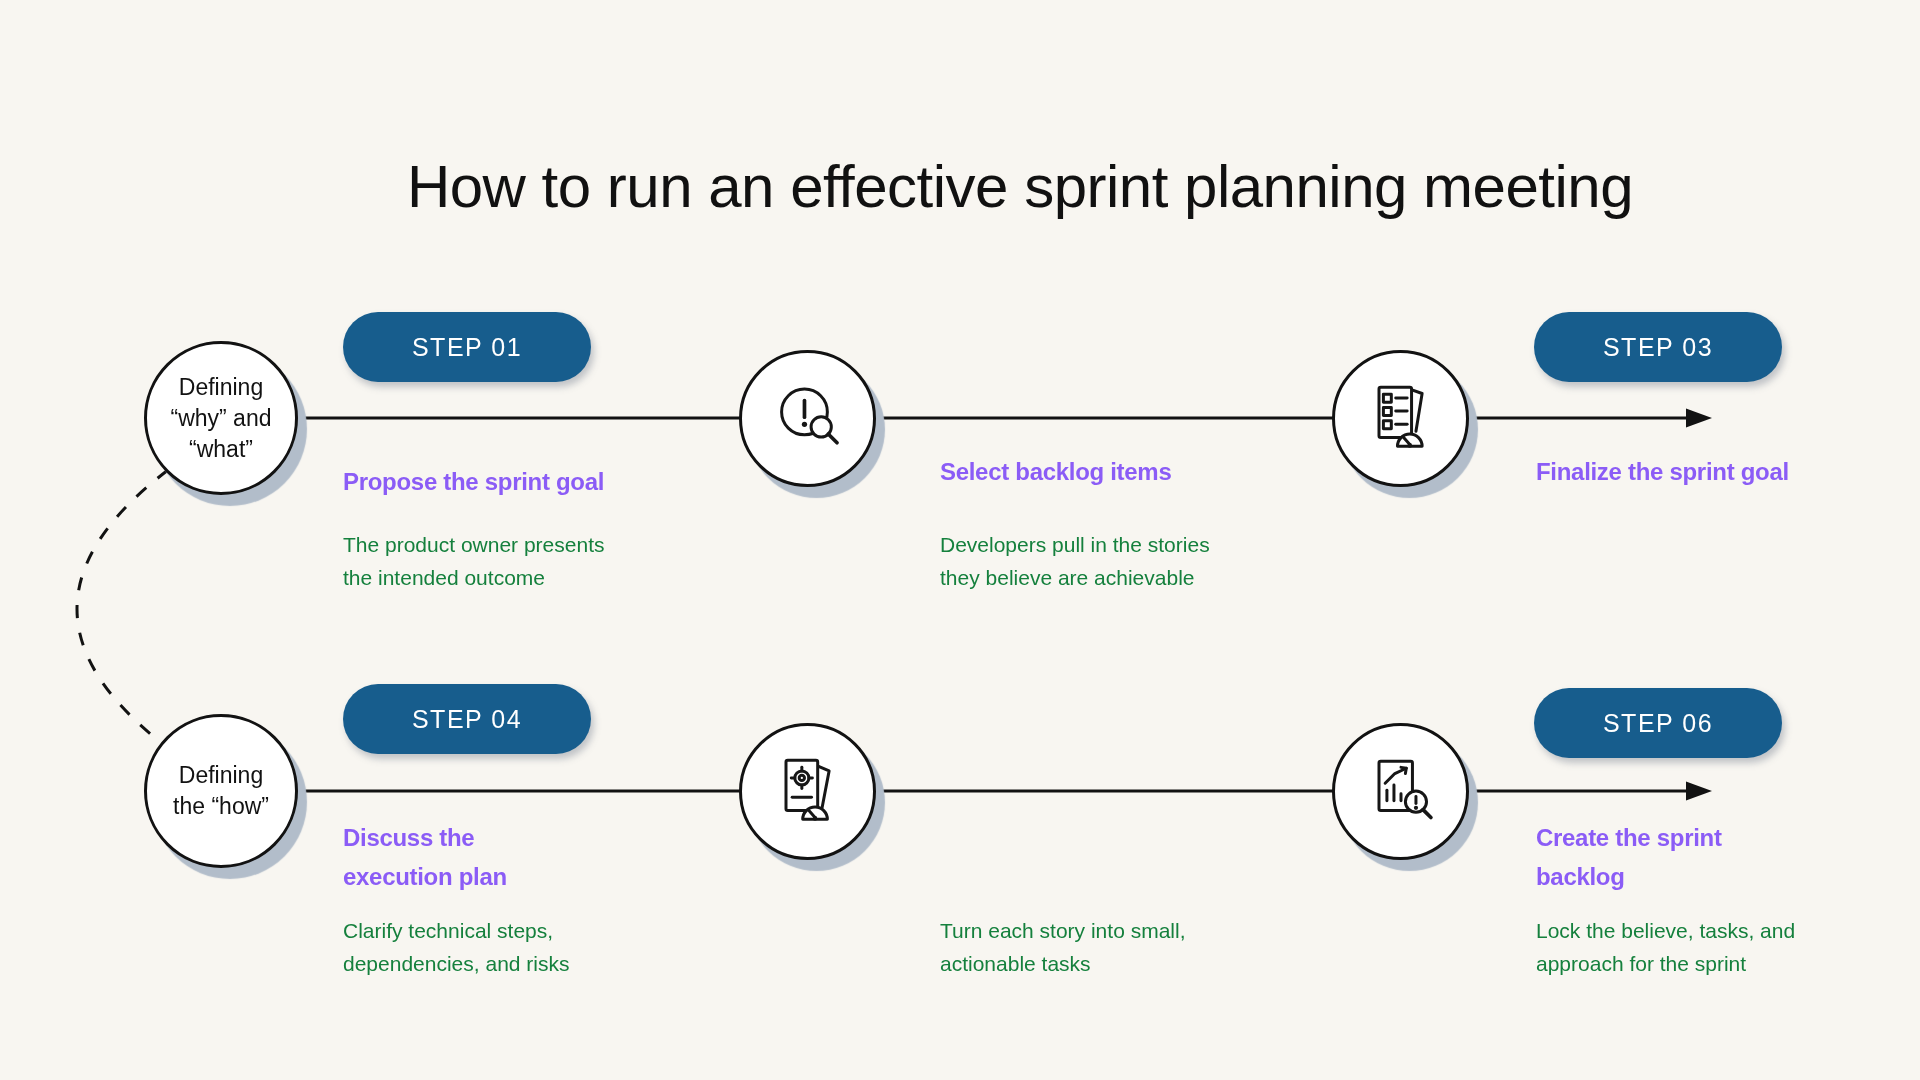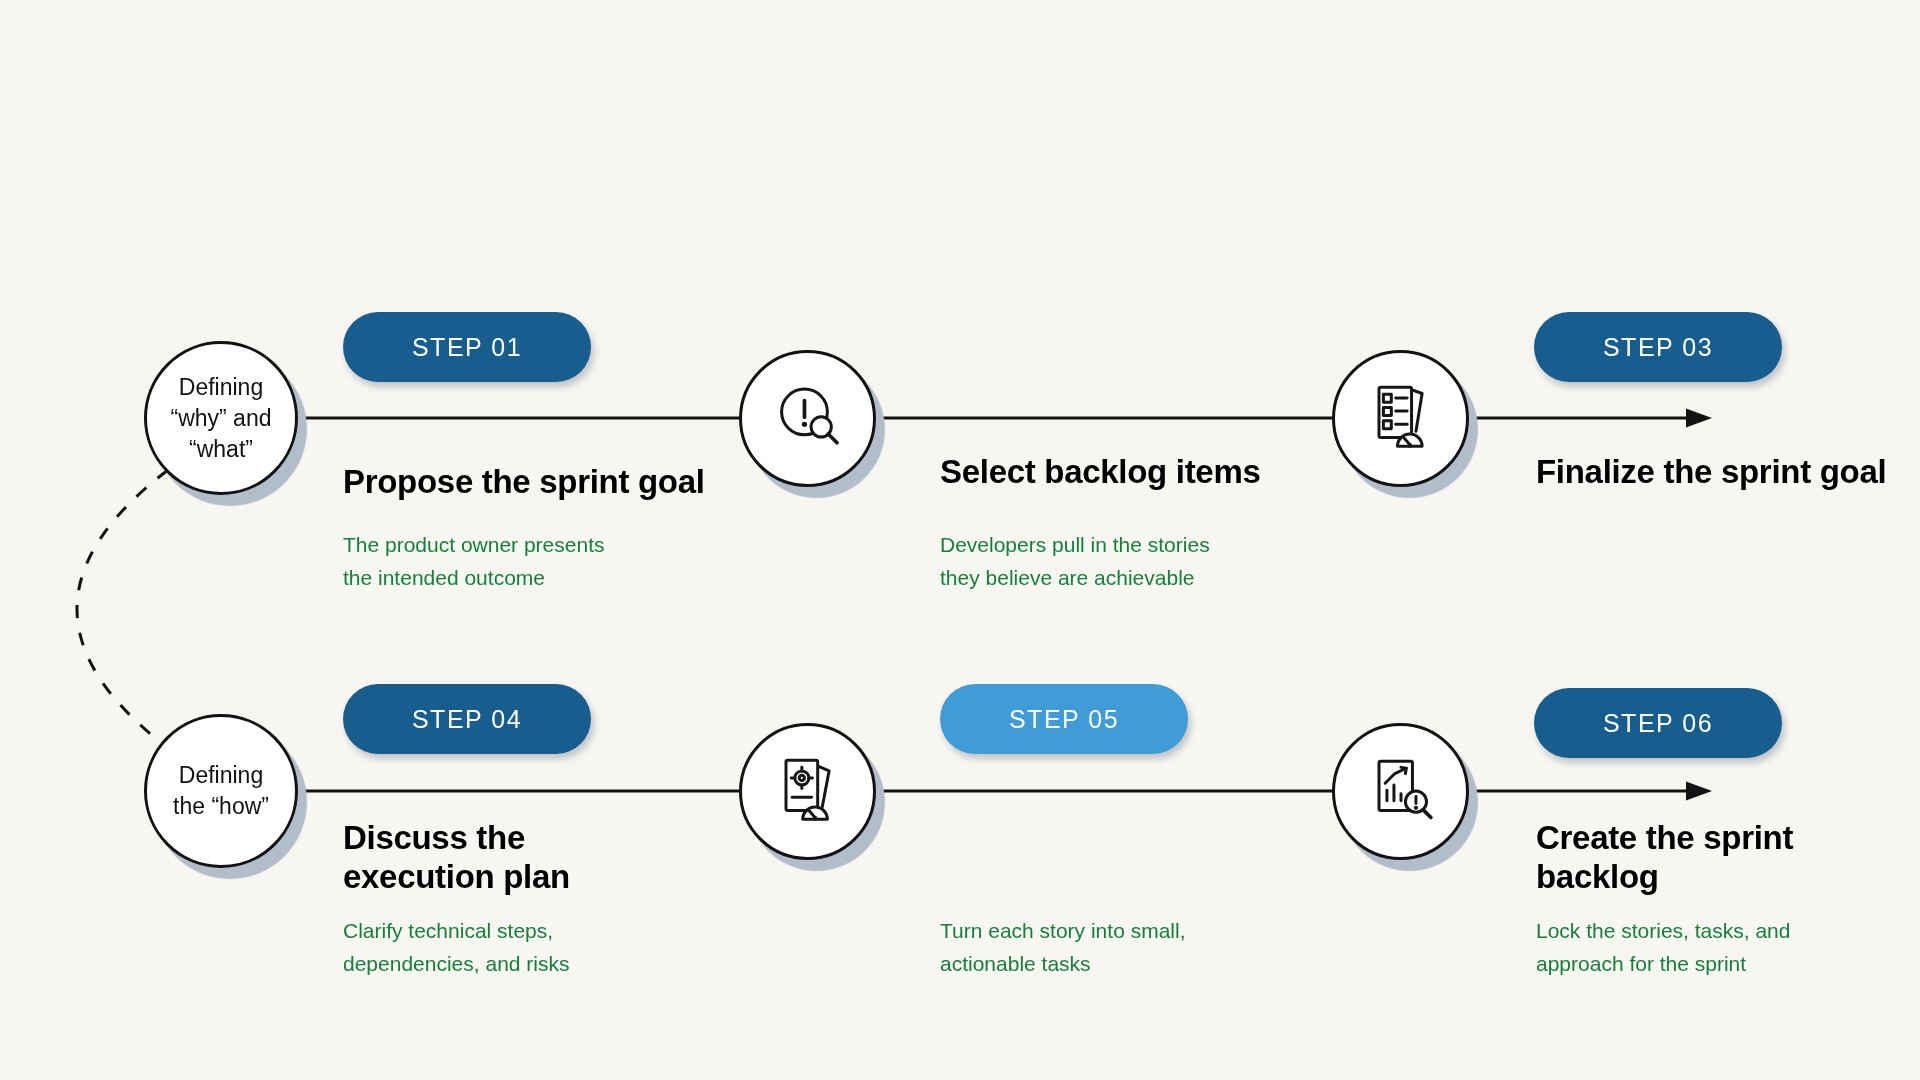--- a/index.html
+++ b/index.html
@@ -87,25 +87,25 @@
     font-size: 25px;
     letter-spacing: 1.5px;
     box-shadow: 3px 5px 7px rgba(90,100,120,0.35);
   }
   .badge-dark  { background: #175d8d; }
   .badge-light { background: #3f9cd6; }
 
   .step-title {
     position: absolute;
     z-index: 3;
-    font-size: 33px;
+    font-size: 24px;
     font-weight: 600;
     letter-spacing: -0.3px;
     line-height: 39px;
-    color: #000000;
+    color: #8b5cf6;
     white-space: pre-line;
   }
 
   .step-desc {
     position: absolute;
     z-index: 3;
     font-size: 21px;
     line-height: 33px;
     color: #15803d;
     white-space: pre-line;
@@ -117,20 +117,21 @@
 <div class="canvas">
 
   <svg class="lines-layer" width="1920" height="1080" viewBox="0 0 1920 1080">
     <line class="tl" x1="230" y1="418" x2="1692" y2="418"></line>
     <path d="M1712 418 L1686 408.5 L1686 427.5 Z" fill="#121212"></path>
     <line class="tl" x1="230" y1="791" x2="1692" y2="791"></line>
     <path d="M1712 791 L1686 781.5 L1686 800.5 Z" fill="#121212"></path>
     <path class="dashed" d="M168 470 Q -14 609 168 748"></path>
   </svg>
 
+  <div class="page-title">How to run an effective sprint planning meeting</div>
 
   <div class="phase-circle" style="left:144px; top:341px;">
     <span>Defining
 “why” and
 “what”</span>
   </div>
   <div class="phase-circle" style="left:144px; top:714px;">
     <span>Defining
 the “how”</span>
   </div>
@@ -204,23 +205,22 @@
 
   <div class="step-badge badge-dark" style="left:1534px; top:312px;">STEP 03</div>
   <div class="step-title" style="left:1536px; top:452px;">Finalize the sprint goal</div>
 
   <div class="step-badge badge-dark" style="left:343px; top:684px;">STEP 04</div>
   <div class="step-title" style="left:343px; top:818px;">Discuss the
 execution plan</div>
   <div class="step-desc" style="left:343px; top:914px;">Clarify technical steps,
 dependencies, and risks</div>
 
-  <div class="step-badge badge-light" style="left:940px; top:684px;">STEP 05</div>
   <div class="step-desc" style="left:940px; top:914px;">Turn each story into small,
 actionable tasks</div>
 
   <div class="step-badge badge-dark" style="left:1534px; top:688px;">STEP 06</div>
   <div class="step-title" style="left:1536px; top:818px;">Create the sprint
 backlog</div>
-  <div class="step-desc" style="left:1536px; top:914px;">Lock the stories, tasks, and
+  <div class="step-desc" style="left:1536px; top:914px;">Lock the believe, tasks, and
 approach for the sprint</div>
 
 </div>
 
 </body></html>

